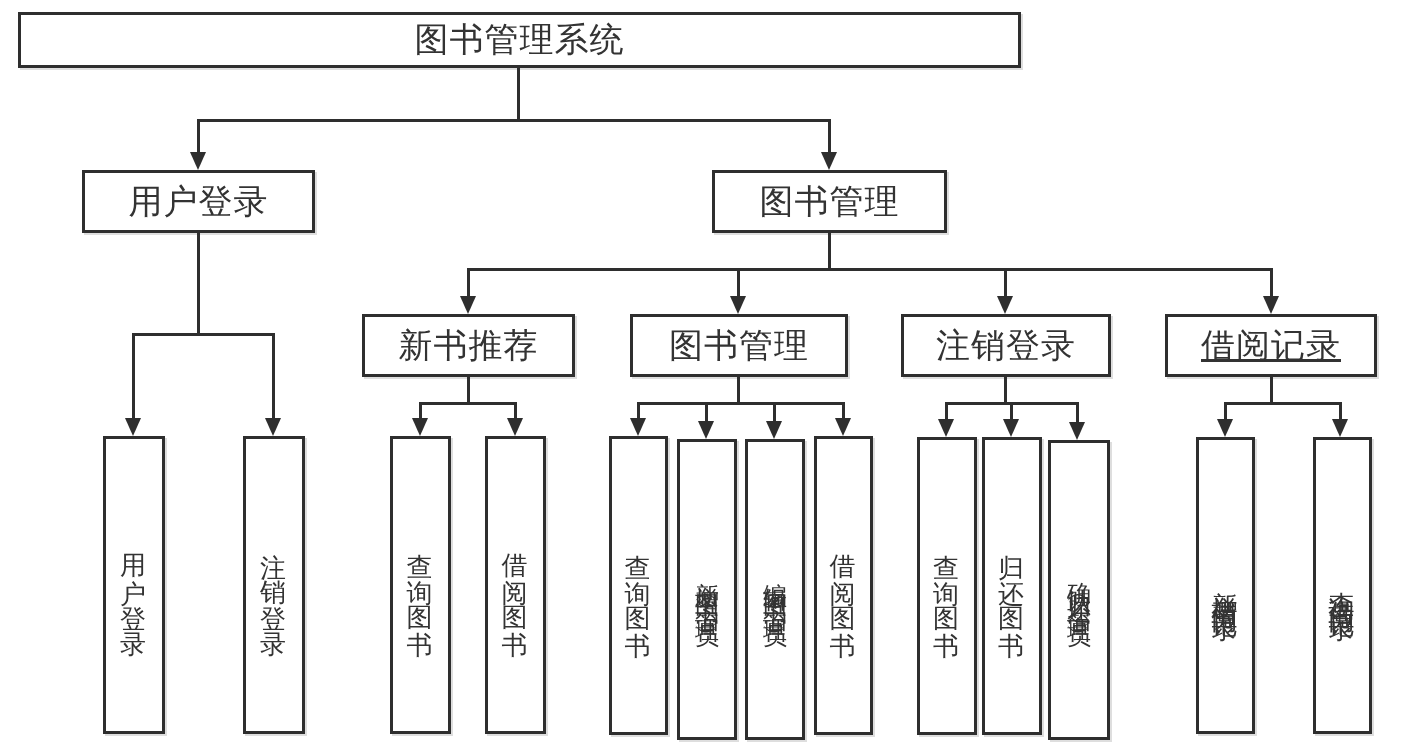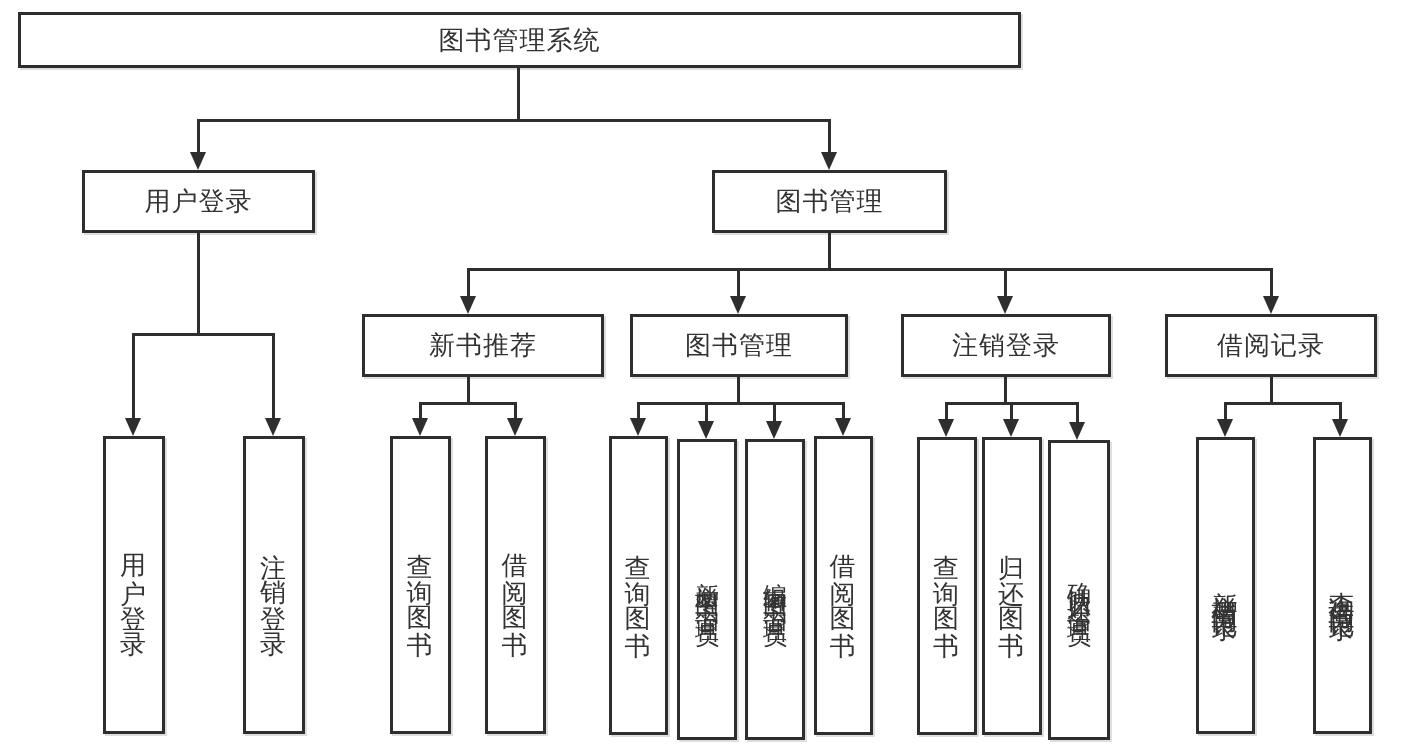--- a/index.html
+++ b/index.html
@@ -13,21 +13,21 @@
 
   .box{
     position:absolute;
     background:#ffffff;
     border:3px solid #2e2e2e;
     box-sizing:border-box;
     display:flex;align-items:center;justify-content:center;
     color:#333333;
     box-shadow:2px 2px 0 rgba(160,160,160,0.35);
   }
-  .hlabel{font-size:26px;letter-spacing:1px;}
+  .hlabel{font-size:34px;letter-spacing:1px;}
 
   .vbox{
     writing-mode:vertical-rl;
     text-orientation:mixed;
     text-align:center;
   }
   .v4{font-size:26px;letter-spacing:26px;}
   .v6{font-size:26px;letter-spacing:5px;}
   .v9{font-size:24px;letter-spacing:6px;}
 
@@ -75,24 +75,24 @@
   <div class="line" style="left:467px;top:268px;width:806px;height:3px;"></div>
   <div class="line" style="left:467px;top:268px;width:3px;height:30px;"></div>
   <div class="arrowhead" style="left:460px;top:296px;"></div>
   <div class="line" style="left:737px;top:268px;width:3px;height:30px;"></div>
   <div class="arrowhead" style="left:730px;top:296px;"></div>
   <div class="line" style="left:1004px;top:268px;width:3px;height:30px;"></div>
   <div class="arrowhead" style="left:997px;top:296px;"></div>
   <div class="line" style="left:1270px;top:268px;width:3px;height:30px;"></div>
   <div class="arrowhead" style="left:1263px;top:296px;"></div>
 
-  <div class="box hlabel" style="left:362px;top:314px;width:242px;height:63px;">新书推荐</div>
+  <div class="box hlabel" style="left:362px;top:314px;width:213px;height:63px;">新书推荐</div>
   <div class="box hlabel" style="left:630px;top:314px;width:218px;height:63px;">图书管理</div>
   <div class="box hlabel" style="left:901px;top:314px;width:210px;height:63px;">注销登录</div>
-  <div class="box hlabel" style="left:1165px;top:314px;width:212px;height:63px;">借阅记录</div>
+  <div class="box hlabel" style="left:1165px;top:314px;width:212px;height:63px;text-decoration:underline;">借阅记录</div>
 
   <div class="line" style="left:467px;top:377px;width:3px;height:27px;"></div>
   <div class="line" style="left:419px;top:402px;width:98px;height:3px;"></div>
   <div class="line" style="left:419px;top:402px;width:3px;height:20px;"></div>
   <div class="arrowhead" style="left:412px;top:418px;"></div>
   <div class="line" style="left:514px;top:402px;width:3px;height:20px;"></div>
   <div class="arrowhead" style="left:507px;top:418px;"></div>
 
   <div class="line" style="left:737px;top:377px;width:3px;height:27px;"></div>
   <div class="line" style="left:637px;top:402px;width:208px;height:3px;"></div>

